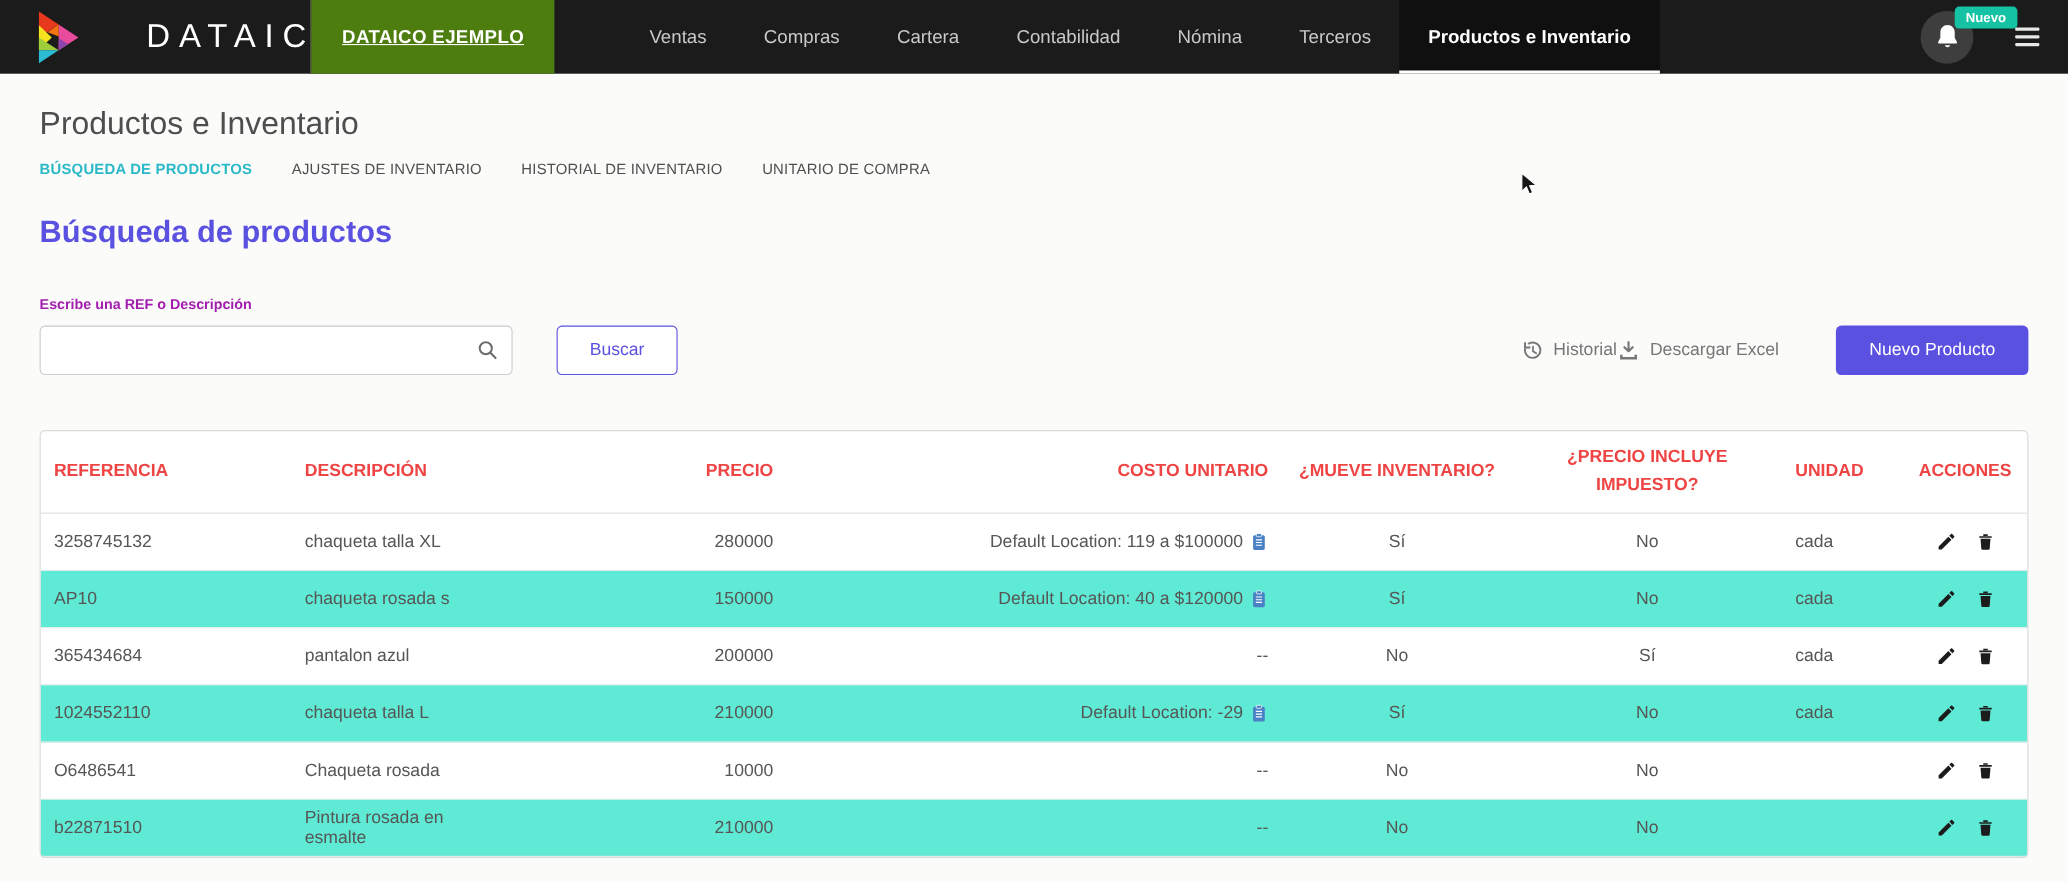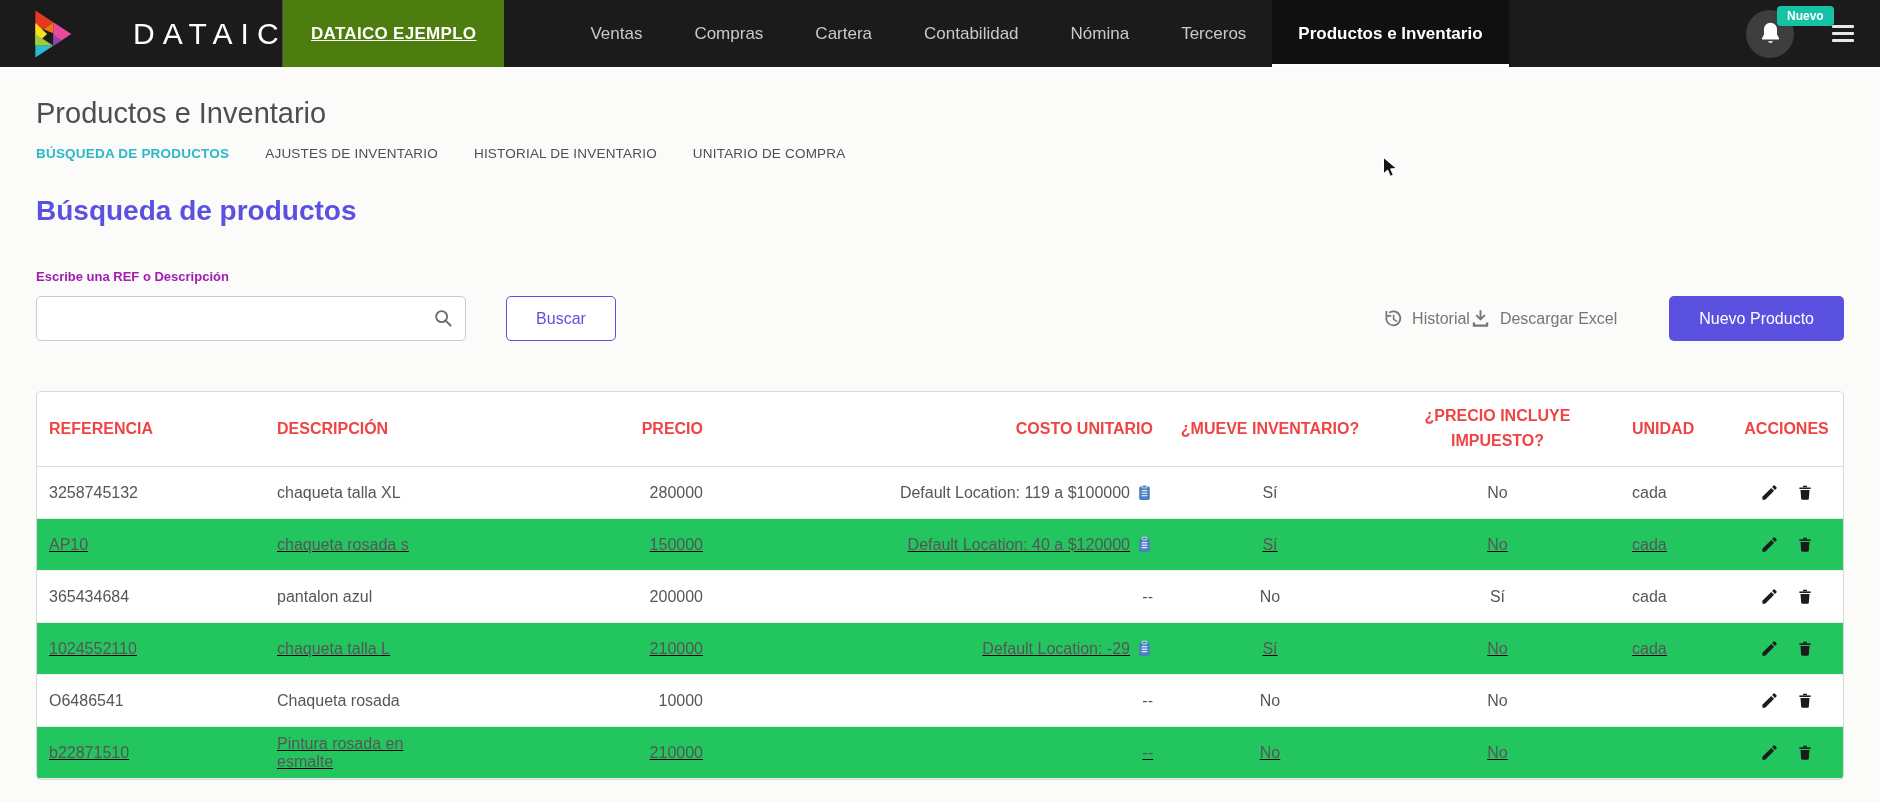--- a/index.html
+++ b/index.html
@@ -46,21 +46,21 @@
                  color:#fff; border-radius:5px; font-size:16px; cursor:pointer;
                  font-family:"Liberation Sans", sans-serif; }
 
   
   .card { margin-top:50px; background:#fff; border:1px solid #d9d9d9; border-radius:5px; overflow:hidden; }
   .grid { display:grid; grid-template-columns:228px 200px 250px 450px 210px 245px 110px 1fr; }
   .th { display:flex; align-items:center; min-height:74px; padding:0 12px; font-size:16px;
         font-weight:bold; color:#ef4444; line-height:1.55; }
   .thead { border-bottom:1px solid #dedede; }
   .trow { border-bottom:1px solid #ebebeb; }
-  .trow.alt { background:#22c55e;text-decoration:underline; }
+  .trow.alt { background:#5eead4; }
   .td { display:flex; align-items:center; min-height:51px; padding:7px 12px; font-size:16px; color:#565656; }
   .c3 { justify-content:flex-end; text-align:right; }
   .c4 { justify-content:flex-end; gap:6px; }
   .c5, .c6, .c8 { justify-content:center; text-align:center; }
   .c8 { gap:17px; }
   .act-icon { display:flex; cursor:pointer; }
   .clip-icon { display:flex; cursor:pointer; }
 
   .cursor { position:absolute; left:1382px; top:156px; pointer-events:none; }
 </style>

